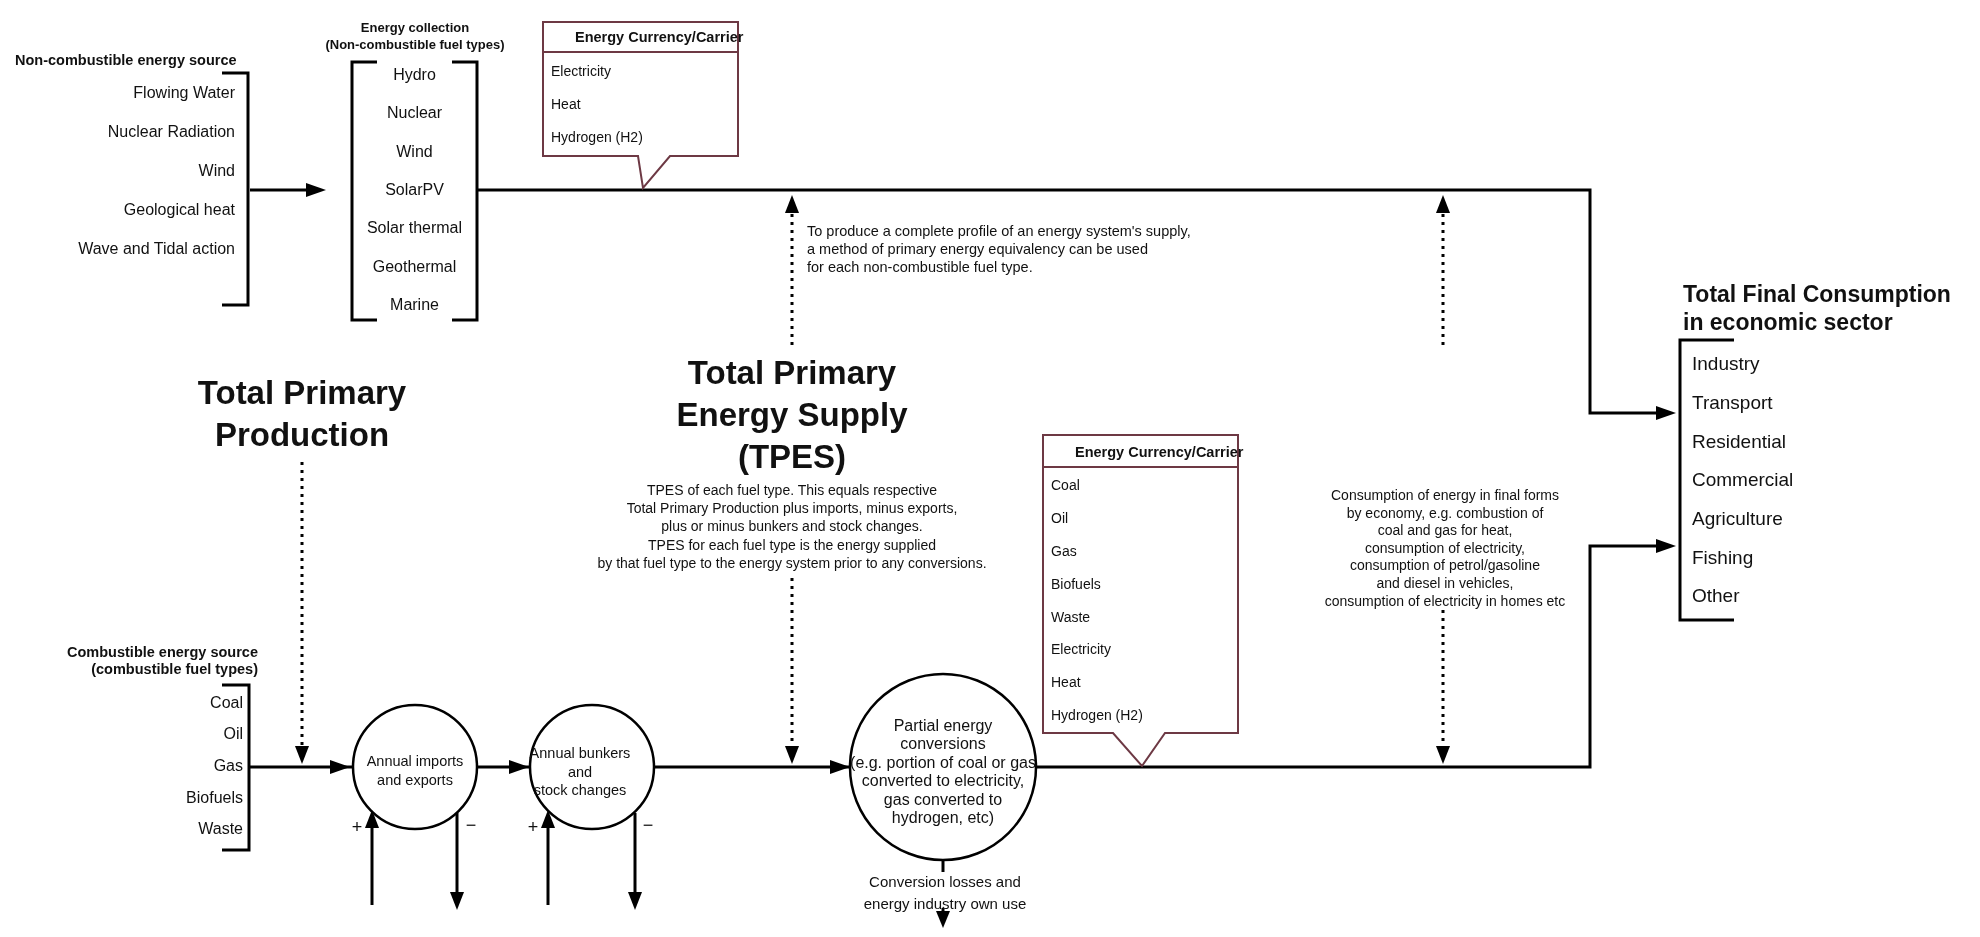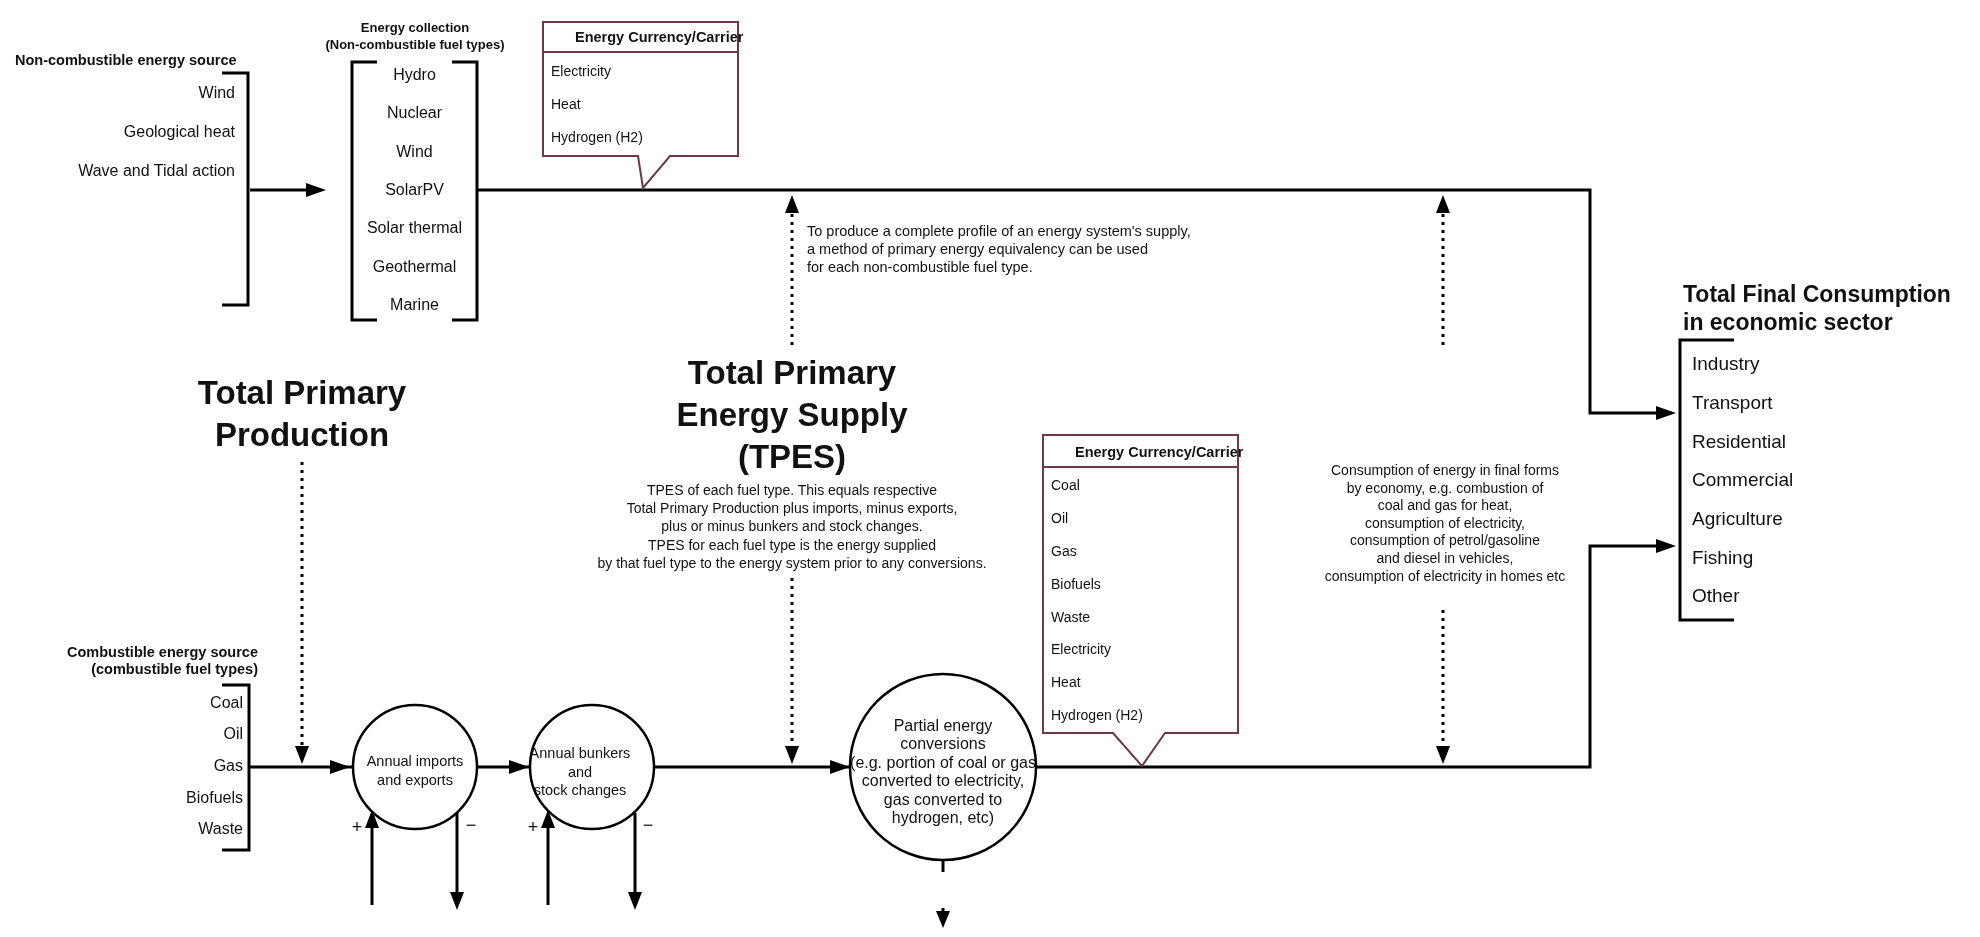--- a/index.html
+++ b/index.html
@@ -94,20 +94,22 @@
     <polygon class="ah" points="1443,764 1436,746 1450,746"></polygon>
 
     <path class="co" d="M543,22 H738 V156 H670 L643,188 L638,156 H543 Z"></path>
     <path class="cs" d="M543,52 H738"></path>
     <path class="co" d="M1043,435 H1238 V733 H1165 L1142,766 L1113,733 H1043 Z"></path>
     <path class="cs" d="M1043,467 H1238"></path>
   </svg>
 
   <div class="t small-h" style="left:15px;top:52px;">Non-combustible energy source</div>
   <div class="vlist ncs-list" style="left:30px;top:73px;width:205px;">
+    <div>Flowing Water</div>
+    <div>Nuclear Radiation</div>
     <div>Wind</div>
     <div>Geological heat</div>
     <div>Wave and Tidal action</div>
   </div>
 
   <div class="t col-h ctr" style="left:265px;top:19px;width:300px;">Energy collection
 (Non-combustible fuel types)</div>
   <div class="vlist col-list" style="left:352px;top:56px;width:125px;">
     <div>Hydro</div>
     <div>Nuclear</div>
@@ -132,21 +134,21 @@
   <div class="t big-h" style="left:122px;top:372px;width:360px;">Total Primary
 Production</div>
   <div class="t big-h" style="left:612px;top:352px;width:360px;">Total Primary
 Energy Supply
 (TPES)</div>
   <div class="t desc" style="left:522px;top:481px;width:540px;line-height:18.2px;">TPES of each fuel type. This equals respective
 Total Primary Production plus imports, minus exports,
 plus or minus bunkers and stock changes.
 TPES for each fuel type is the energy supplied
 by that fuel type to the energy system prior to any conversions.</div>
-  <div class="t desc" style="left:1285px;top:462px;width:320px;line-height:17.6px;">Consumption of energy in final forms
+  <div class="t desc" style="left:1285px;top:487px;width:320px;line-height:17.6px;">Consumption of energy in final forms
 by economy, e.g. combustion of
 coal and gas for heat,
 consumption of electricity,
 consumption of petrol/gasoline
 and diesel in vehicles,
 consumption of electricity in homes etc</div>
 
   <div class="callout-h" style="left:1043px;top:437px;width:195px;height:30px;">Energy Currency/Carrier</div>
   <div class="vlist cm-list" style="left:1051px;top:469px;width:180px;">
     <div>Coal</div>
@@ -191,14 +193,16 @@
 (e.g. portion of coal or gas
 converted to electricity,
 gas converted to
 hydrogen, etc)</div>
 
   <span class="sign" style="left:349px;top:816px;">+</span>
   <span class="sign" style="left:463px;top:814px;">−</span>
   <span class="sign" style="left:525px;top:816px;">+</span>
   <span class="sign" style="left:640px;top:814px;">−</span>
 
+  <div class="circle-txt" style="left:810px;top:871px;width:270px;line-height:22px;font-size:15px;">Conversion losses and
+energy industry own use</div>
 
 </div>
 
 </body></html>

